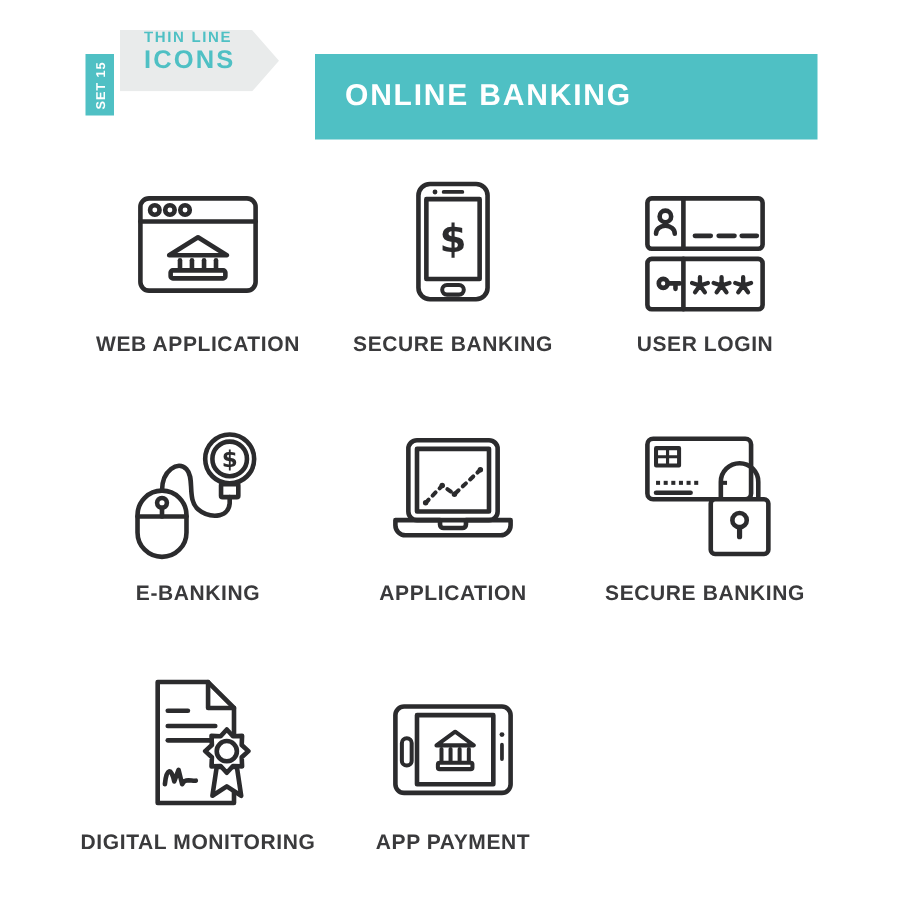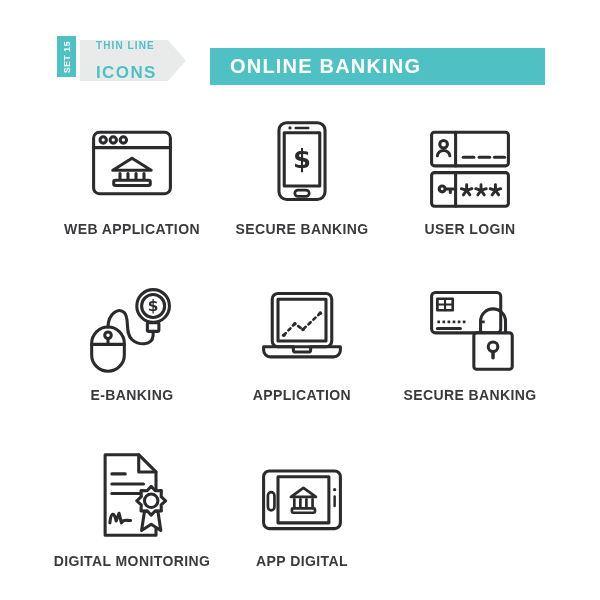--- a/index.html
+++ b/index.html
@@ -12,27 +12,27 @@
   *{margin:0;padding:0;box-sizing:border-box}
   html,body{width:600px;height:600px;overflow:hidden;background:var(--bg);
     font-family:"Liberation Sans",sans-serif;}
   .stage{position:relative;width:600px;height:600px;background:var(--bg)}
 
   
   .set-badge{position:absolute;left:57px;top:36px;width:19px;height:41px;
     background:var(--teal);display:flex;align-items:center;justify-content:center}
   .set-badge span{transform:rotate(-90deg);white-space:nowrap;color:#fff;
     font-size:8.5px;font-weight:700;letter-spacing:.6px}
-  .ribbon{position:absolute;left:80px;top:40px;width:106px;height:41px;
+  .ribbon{position:absolute;left:80px;top:20px;width:106px;height:41px;
     background:var(--ribbon);
     clip-path:polygon(0 0,88px 0,106px 50%,88px 100%,0 100%);
-    display:flex;flex-direction:column;justify-content:space-between;padding-left:16px}
+    display:flex;flex-direction:column;justify-content:flex-start;padding-left:16px}
   .ribbon-line1{color:var(--teal);font-size:10px;font-weight:700;letter-spacing:1.1px;line-height:11px}
   .ribbon-line2{color:var(--teal);font-size:17px;font-weight:700;letter-spacing:1.4px;line-height:17px}
-  .banner{position:absolute;left:210px;top:48px;width:335px;height:37px;
+  .banner{position:absolute;left:210px;top:36px;width:335px;height:57px;
     background:var(--teal);display:flex;align-items:center;padding-left:20px}
   .banner span{color:#fff;font-size:20px;font-weight:700;letter-spacing:1.2px}
 
   
   .grid{position:absolute;left:46px;top:108px;width:508px;
     display:grid;grid-template-columns:172px 168px 168px;grid-auto-rows:166px}
   .cell{display:flex;flex-direction:column;align-items:center;padding-top:7px}
   .icon-box{width:96px;height:96px;margin-bottom:10px}
   .icon-box svg{width:96px;height:96px;display:block;
     stroke:var(--line);fill:none;stroke-width:3.2;
@@ -191,16 +191,16 @@
     <circle class="f" cx="84" cy="44.5" r="1.7"></circle>
     <line x1="84" y1="51.5" x2="84" y2="61.5" stroke-width="2.6"></line>
     <path d="M38.5 52 L51.5 42.5 L64.5 52 Z" stroke-width="2.8"></path>
     <line x1="42" y1="54.5" x2="42" y2="62.5" stroke-width="2.8"></line>
     <line x1="48.3" y1="54.5" x2="48.3" y2="62.5" stroke-width="2.8"></line>
     <line x1="54.6" y1="54.5" x2="54.6" y2="62.5" stroke-width="2.8"></line>
     <line x1="61" y1="54.5" x2="61" y2="62.5" stroke-width="2.8"></line>
     <rect x="39.5" y="64" width="24" height="4.5" rx="1.2" stroke-width="2.8"></rect>
   </svg>
         </div>
-    <div class="cell-label">APP DIGITAL</div>
+    <div class="cell-label">APP PAYMENT</div>
   </div>
     </div>
 </div>
 
 </body></html>

